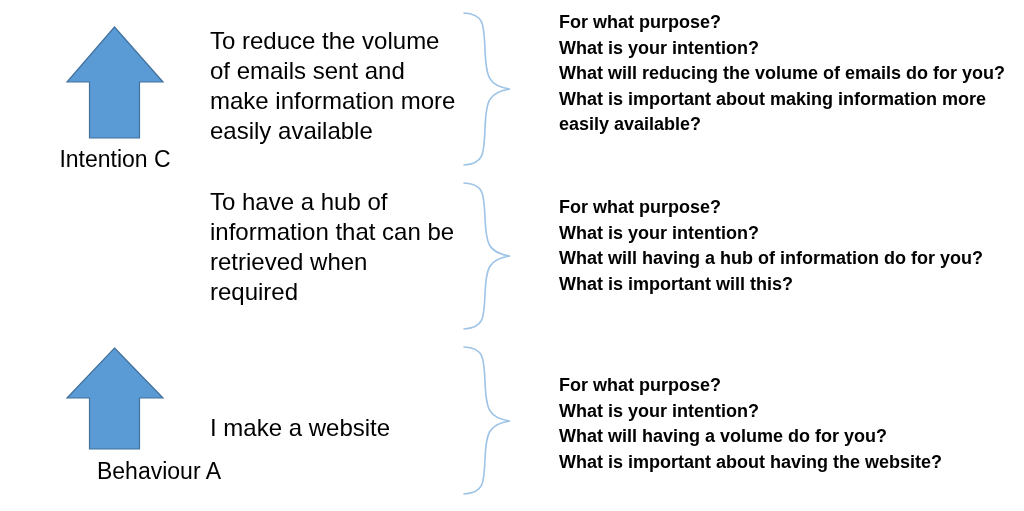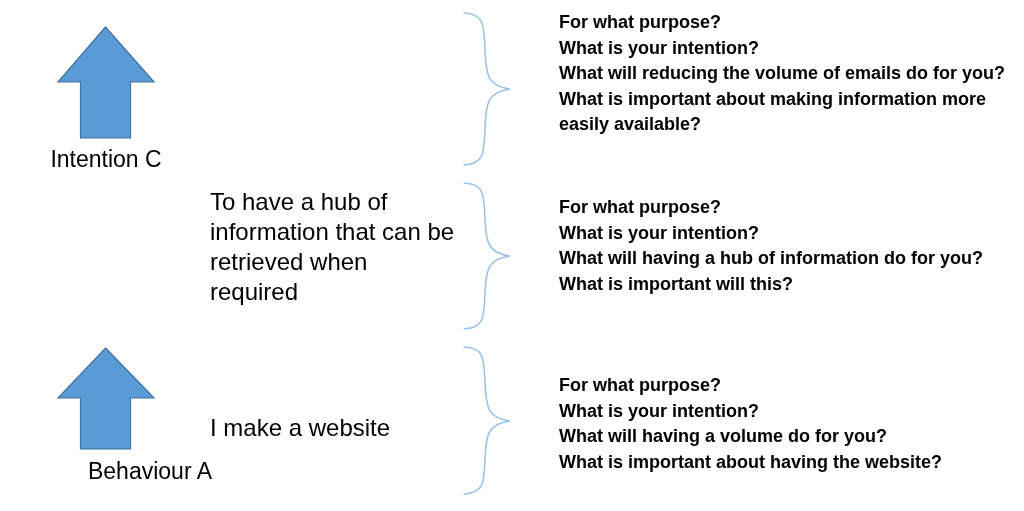--- a/index.html
+++ b/index.html
@@ -27,21 +27,21 @@
     left: 0;
     width: 1024px;
   }
   #row-c { top: 0px;   height: 180px; }
   #row-b { top: 180px; height: 160px; }
   #row-a { top: 340px; height: 171px; }
 
   
   .arrow-cell {
     position: absolute;
-    left: 1px;
+    left: 10px;
     width: 210px;
     top: 0;
     height: 100%;
   }
   .arrow-svg {
     position: absolute;
     display: block;
   }
   #arrow-c-svg { left: 55px; top: 25px;  width: 100px; height: 115px; }
   #arrow-b-svg { left: 55px; top: 10px;  width: 100px; height: 106px; }
@@ -107,20 +107,21 @@
   <div class="row" id="row-c">
 
     <div class="arrow-cell">
       <svg class="arrow-svg" id="arrow-c-svg" viewBox="0 0 100 115">
         <polygon points="49.5,2 98,57 74.5,57 74.5,113 24.5,113 24.5,57 2,57" fill="#5B9BD5" stroke="#41719C" stroke-width="1.2" stroke-linejoin="miter"></polygon>
         </svg>
 
       <div class="arrow-label" id="label-c">Intention C</div>
     </div>
 
+    <div class="statement" id="statement-c">To reduce the volume of emails sent and make information more easily available</div>
 
     <svg class="brace-svg" id="brace-c-svg" viewBox="0 0 56 158">
       <path d="M6,3 C26,4 26,14 27,40 C28,66 30,76 52,79 C30,82 28,92 27,118 C26,144 26,154 6,155" fill="none" stroke="#9DC3E6" stroke-width="1.6" stroke-linecap="round"></path>
     </svg>
 
     <div class="questions" id="questions-c">
       <span class="q-line">For what purpose?</span>
       <span class="q-line">What is your intention?</span>
       <span class="q-line">What will reducing the volume of emails do for you?</span>
       <span class="q-line">What is important about making information more easily available?</span>

